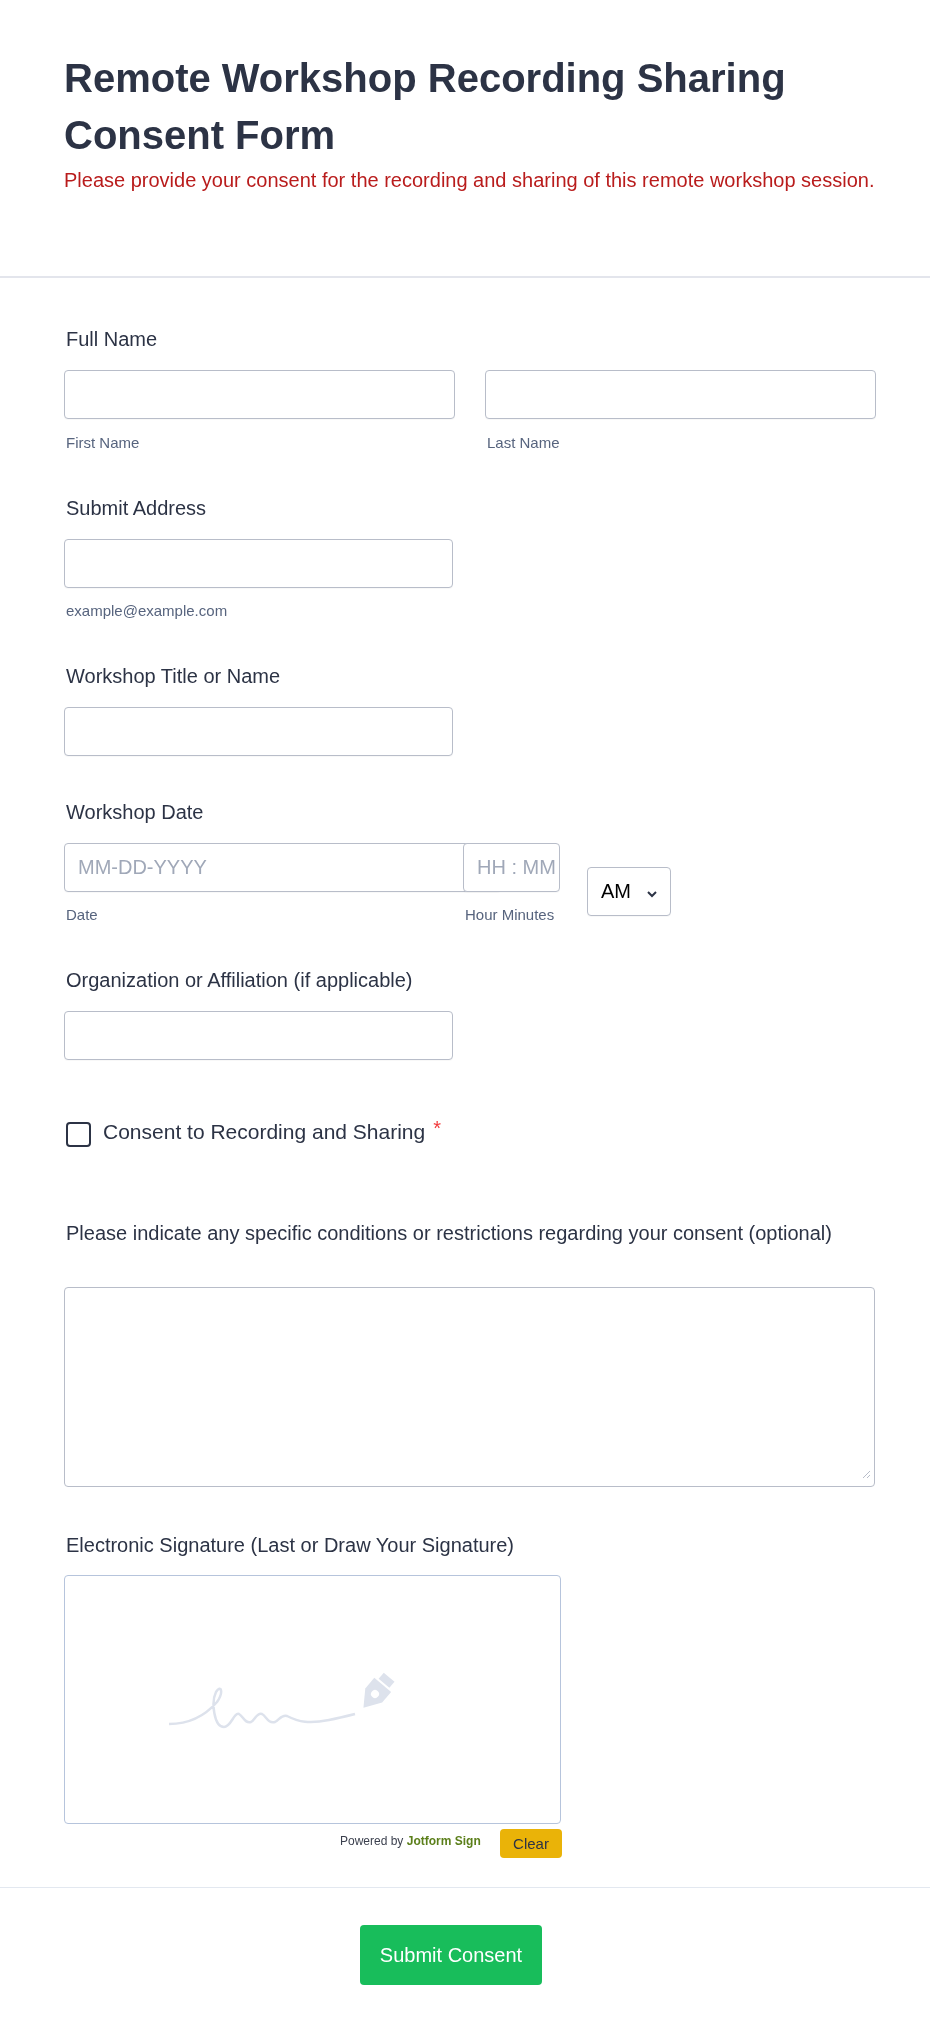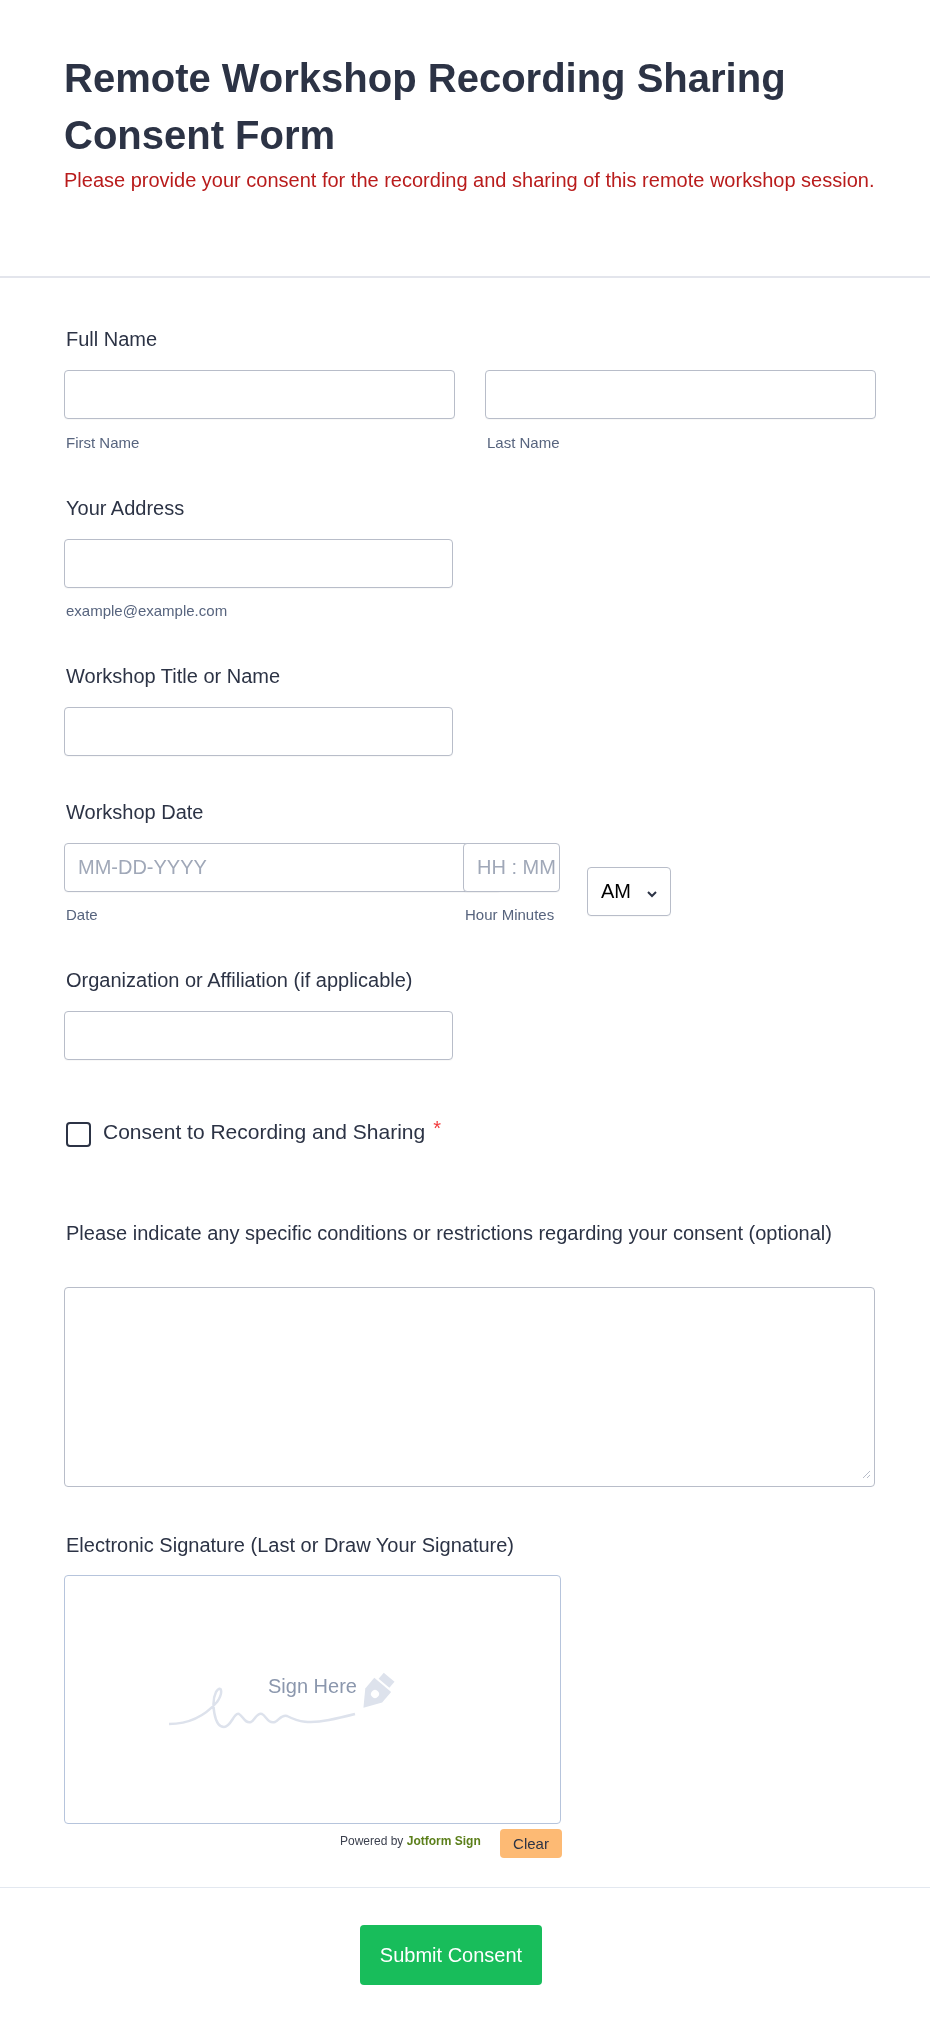--- a/index.html
+++ b/index.html
@@ -13,37 +13,37 @@
   .input { border: 1px solid #b8bdc9; border-radius: 4px; background: #fff; height: 49px; box-shadow: 0 1px 1px rgba(0,0,0,0.03); }
   .sublabel { font-size: 15px; color: #57647e; }
   .ph { color: #a0a8b8; font-size: 20px; position: absolute; top: 12px; }
   .check { left: 66px; top: 1122px; width: 25px; height: 25px; border: 2px solid #2c3345; border-radius: 4px; background: #fff; }
   .consent-text { left: 103px; top: 1120px; font-size: 21px; color: #2c3345; }
   .req { color: #f23a3c; font-size: 20px; margin-left: 8px; position: relative; top: -4px; }
   .textarea { left: 64px; top: 1287px; width: 811px; height: 200px; border: 1px solid #b8bdc9; border-radius: 4px; background: #fff; }
   .sigbox { left: 64px; top: 1575px; width: 497px; height: 249px; border: 1px solid #b6c4dc; border-radius: 4px; background: #fff; }
   .powered { left: 340px; top: 1834px; font-size: 12px; color: #3a3f4d; }
   .powered b { color: #5b7f1a; }
-  .clear-btn { left: 500px; top: 1829px; width: 62px; height: 29px; background: #fdba74; border-radius: 4px; font-size: 15px; color: #2c3345; text-align: center; line-height: 29px; }
+  .clear-btn { left: 500px; top: 1829px; width: 62px; height: 29px; background: #eab308; border-radius: 4px; font-size: 15px; color: #2c3345; text-align: center; line-height: 29px; }
   .submit { left: 360px; top: 1925px; width: 182px; height: 60px; background: #18bd5b; border-radius: 4px; color: #fff; font-size: 20px; text-align: center; line-height: 60px; }
 </style>
 </head>
 <body>
 
 <div class="abs title">Remote Workshop Recording Sharing Consent Form</div>
 <div class="abs subtitle">Please provide your consent for the recording and sharing of this remote workshop session.</div>
 <div class="abs divider" style="top:276px;"></div>
 
 <div class="abs label" style="top:328px;">Full Name</div>
 <input class="abs input" style="left: 64px; top: 370px; width: 391px;" value="">
 <input class="abs input" style="left: 485px; top: 370px; width: 391px;" value="">
 <div class="abs sublabel" style="left:66px;top:434px;">First Name</div>
 <div class="abs sublabel" style="left:487px;top:434px;">Last Name</div>
 
-<div class="abs label" style="top:497px;">Your Address</div>
+<div class="abs label" style="top:497px;">Submit Address</div>
 <input class="abs input" style="left: 64px; top: 539px; width: 389px;" value="">
 <div class="abs sublabel" style="left:66px;top:602px;">example@example.com</div>
 
 <div class="abs label" style="top:665px;">Workshop Title or Name</div>
 <input class="abs input" style="left: 64px; top: 707px; width: 389px;" value="">
 
 <div class="abs label" style="top:801px;">Workshop Date</div>
 <div class="abs input" style="left:64px;top:843px;width:437px;">
   <span class="ph" style="left:13px;">MM-DD-YYYY</span>
   <span style="position:absolute;right:14px;top:13px;">
@@ -93,21 +93,20 @@
   <svg style="position:absolute;left:104px;top:96px;" width="200" height="70" viewBox="0 0 200 70">
     <path d="M0,52 C20,52 35,45 48,30 C55,20 52,12 47,20 C42,30 45,55 55,55 C62,55 65,40 70,42 C74,44 76,52 82,50 C86,48 88,40 93,42 C97,44 99,52 106,50 C110,48 113,42 118,44 C130,50 140,52 160,48 C170,46 178,44 186,42" fill="none" stroke="#dde2ec" stroke-width="2.5"></path>
   </svg>
   <svg style="position:absolute;left:287px;top:94px;" width="46" height="48" viewBox="0 0 46 48">
     <g transform="rotate(40 23 24)">
         <rect x="16" y="2" width="14" height="8" fill="#dde2ec"></rect>
         <path d="M12,12 L34,12 L34,26 L23,42 L12,26 Z" fill="#dde2ec"></path>
         <circle cx="23" cy="24" r="4" fill="#fff"></circle>
       </g>
   </svg>
-  <div style="position:absolute;left:0;width:100%;top:99px;text-align:center;font-size:20px;color:#8b97ad;">Sign Here</div>
 </div>
 <div class="abs powered">
   <span>Powered by</span>
   <b>Jotform Sign</b>
 </div>
 <div class="abs clear-btn">Clear</div>
 
 <div class="abs divider" style="top:1887px;height:1px;background:#e3e8f0;"></div>
 <div class="abs submit">Submit Consent</div>
 

